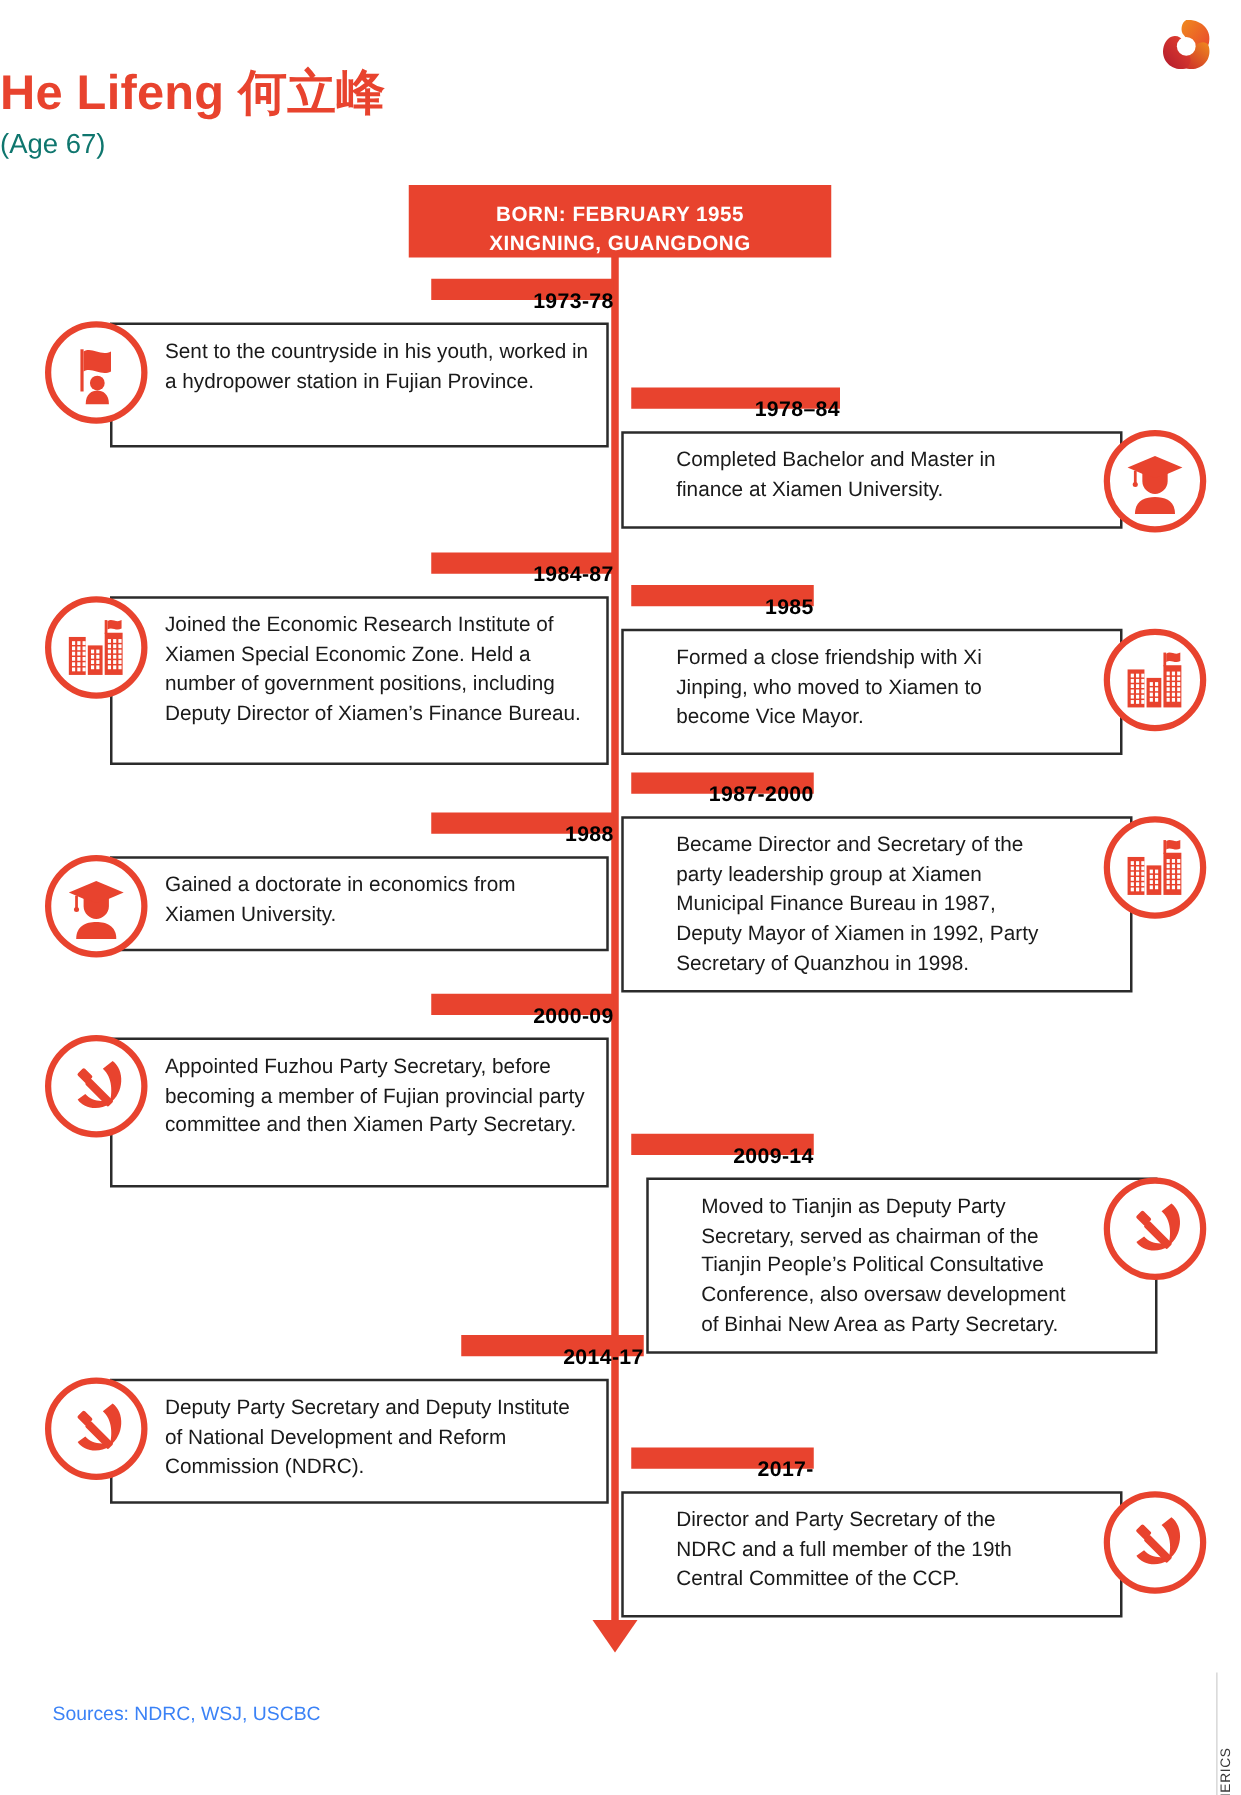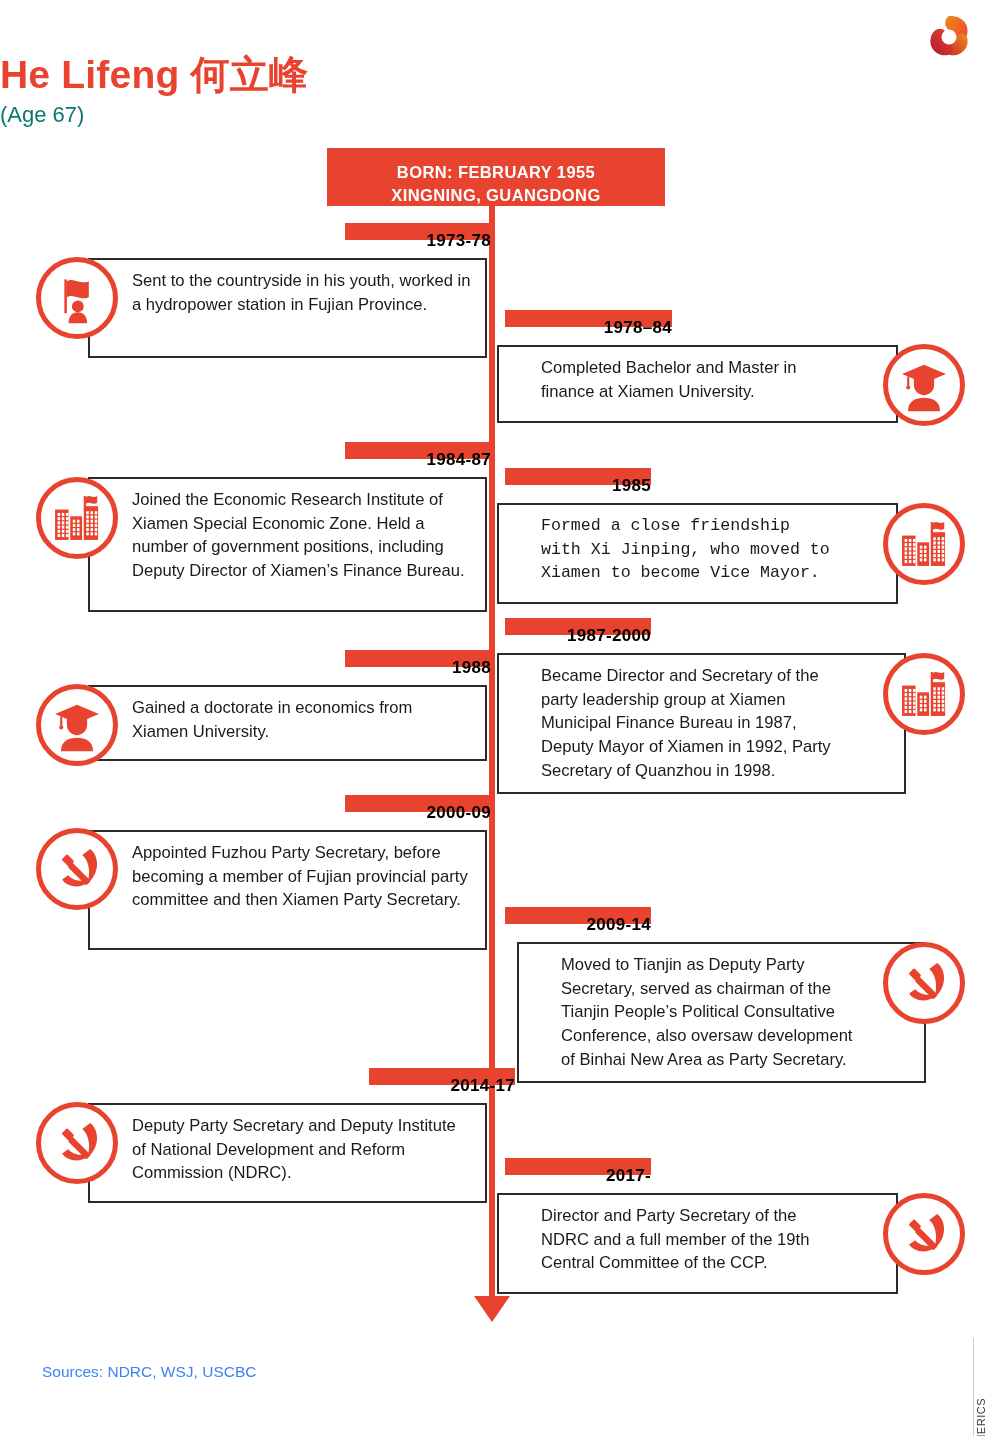--- a/index.html
+++ b/index.html
@@ -190,21 +190,21 @@
           <rect x="43" y="49" width="3" height="3.6" fill="#fff"></rect>
           <rect x="48" y="49" width="3" height="3.6" fill="#fff"></rect>
           <rect x="53" y="49" width="3" height="3.6" fill="#fff"></rect>
           <rect x="40" y="6" width="2.6" height="13" fill="#E8432E"></rect>
           <path d="M42.6 7 C47 4 51 9 56 6 L56 14 C51 17 47 12 42.6 15 Z" fill="#E8432E"></path>
         </svg>
       </div>
     </div>
     <div class="entry right">
       <div class="badge" style="left: 505px; top: 468px; width: 146px;">1985</div>
-      <div class="box" style="left: 497px; top: 503px; width: 401px; min-height: 101px; padding: 9px 60px 9px 42px; font-family: Liberation Mono, monospace;">
+      <div class="box" style="left: 497px; top: 503px; width: 401px; min-height: 101px; padding: 9px 60px 9px 42px;">
         <span class="txt">Formed a close friendship with Xi Jinping, who moved to Xiamen to become Vice Mayor.</span>
       </div>
       <div class="icon-circle" style="left: 883px; top: 503px;">
         <svg viewBox="0 0 64 64" width="54" height="54">
           <rect x="6" y="22" width="16" height="36" fill="#E8432E"></rect>
           <rect x="9" y="26" width="3" height="3.6" fill="#fff"></rect>
           <rect x="14" y="26" width="3" height="3.6" fill="#fff"></rect>
           <rect x="19" y="26" width="3" height="3.6" fill="#fff"></rect>
           <rect x="9" y="31" width="3" height="3.6" fill="#fff"></rect>
           <rect x="14" y="31" width="3" height="3.6" fill="#fff"></rect>

